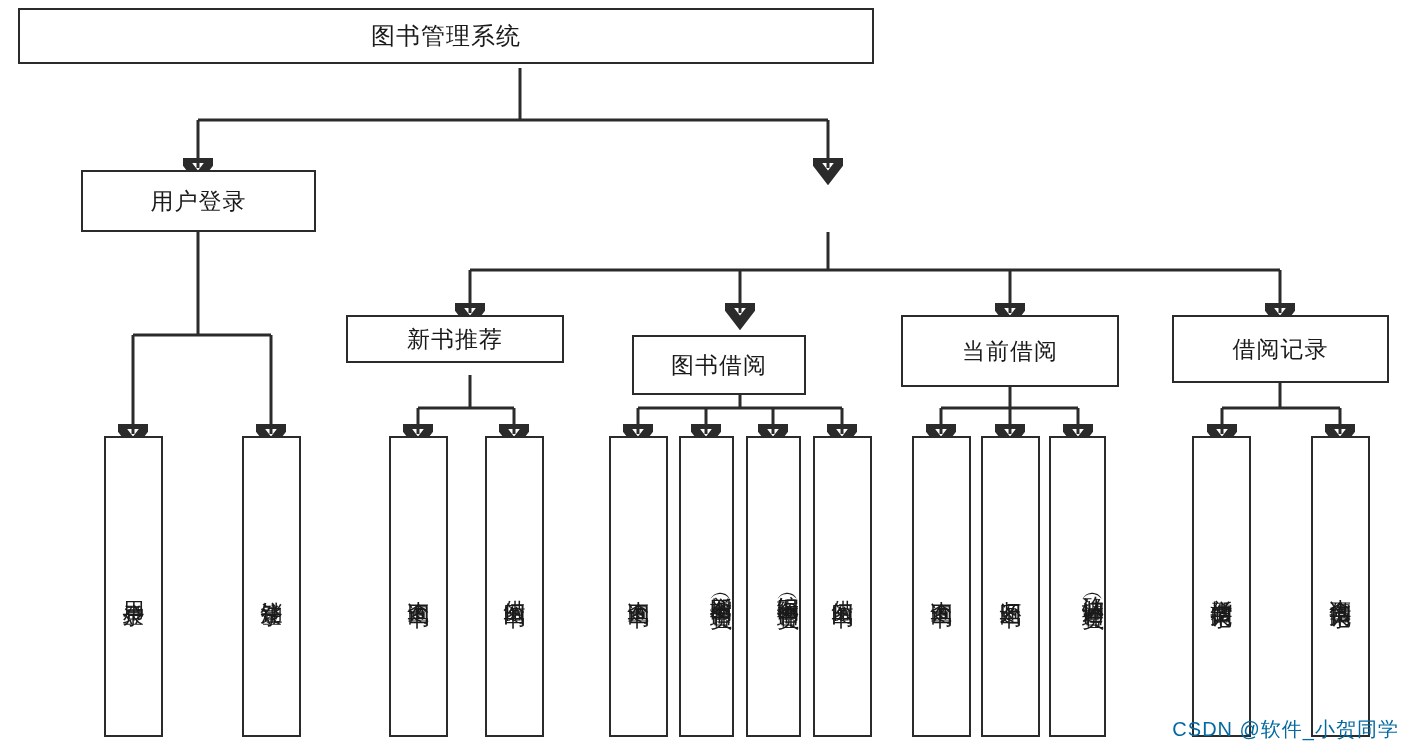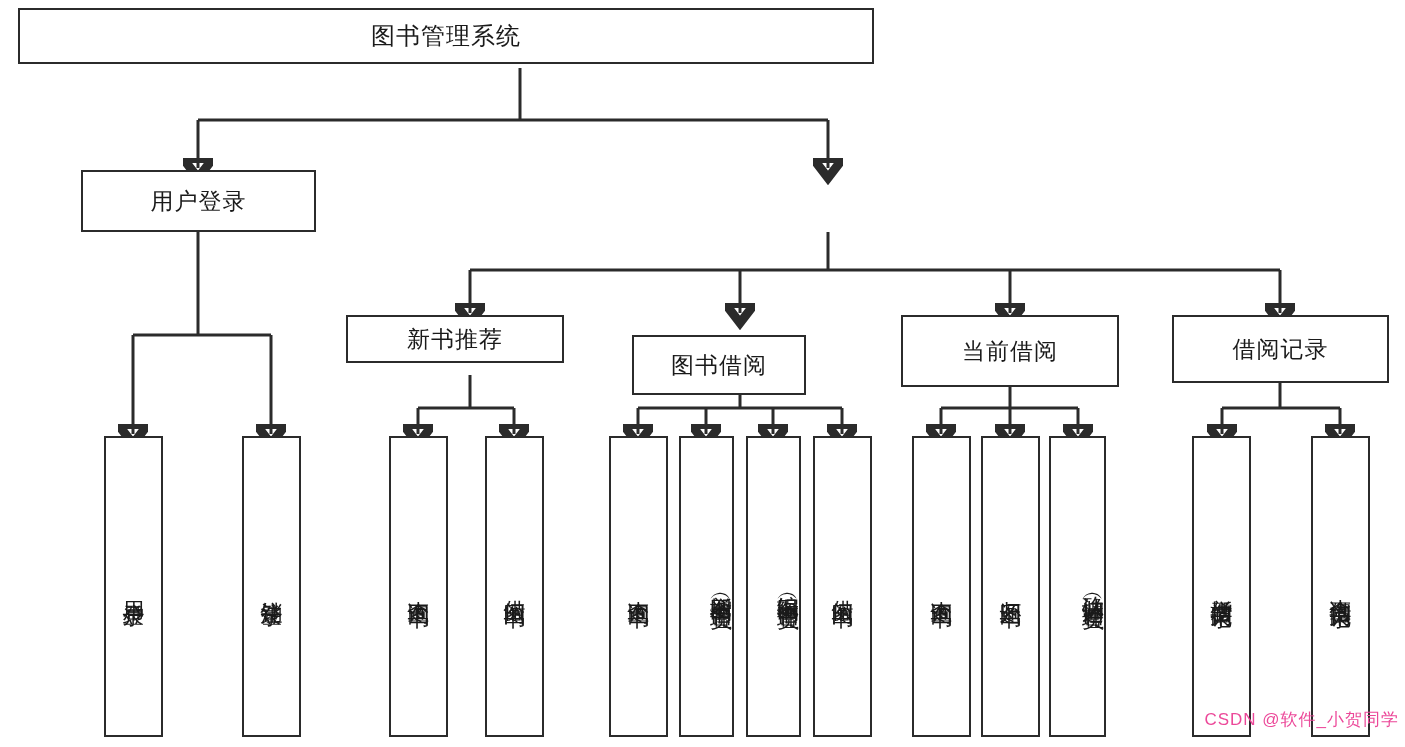--- a/index.html
+++ b/index.html
@@ -24,23 +24,23 @@
     line-height:1;
     padding:6px 0;
   }
   .node.v.top{align-items:flex-start;}
   .node.root{font-size:24px;}
   svg#wires{position:absolute;left:0;top:0;width:1405px;height:747px;pointer-events:none;}
   #wires line,#wires path{stroke:#2b2b2b;stroke-width:3;fill:none;}
   .wm{
     position:absolute;
     right:6px;
-    bottom:16px;
-    font-size:17px;
-    color:#ec4899;
+    bottom:4px;
+    font-size:20px;
+    color:#0369a1;
     letter-spacing:1px;
     white-space:nowrap;
   }
 </style>
 </head>
 <body>
 
 <div id="canvas">
 
   <svg id="wires" viewBox="0 0 1405 747">

